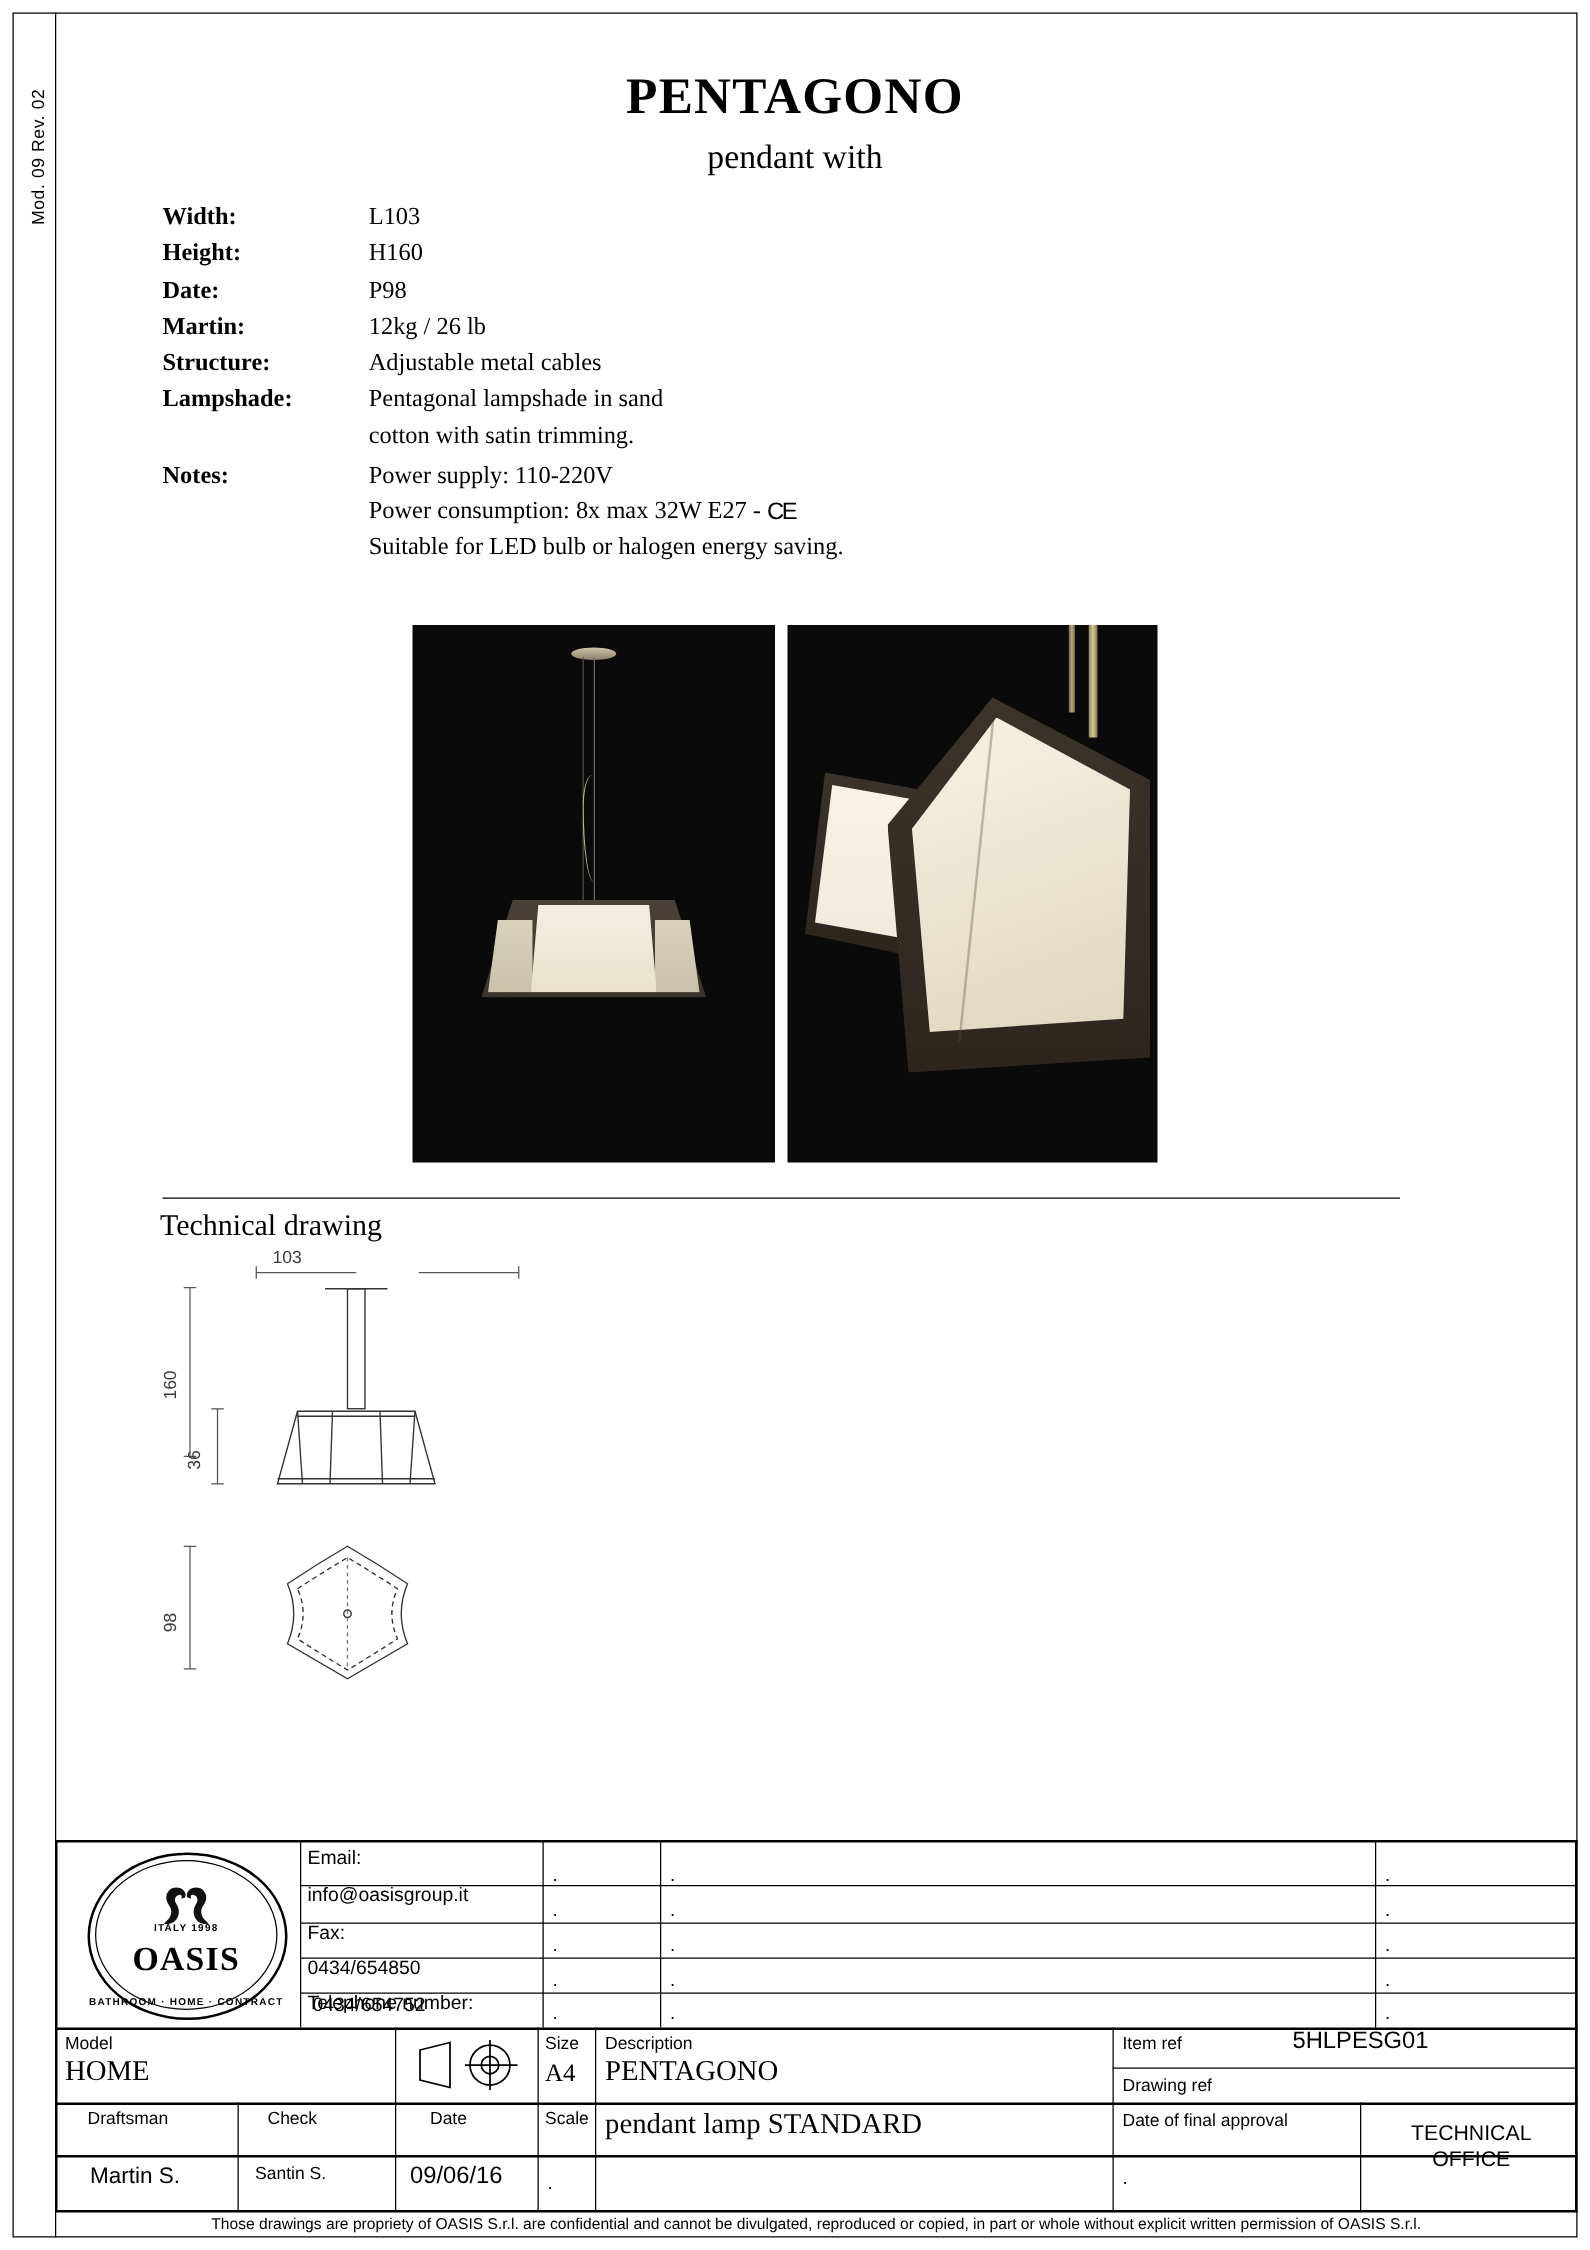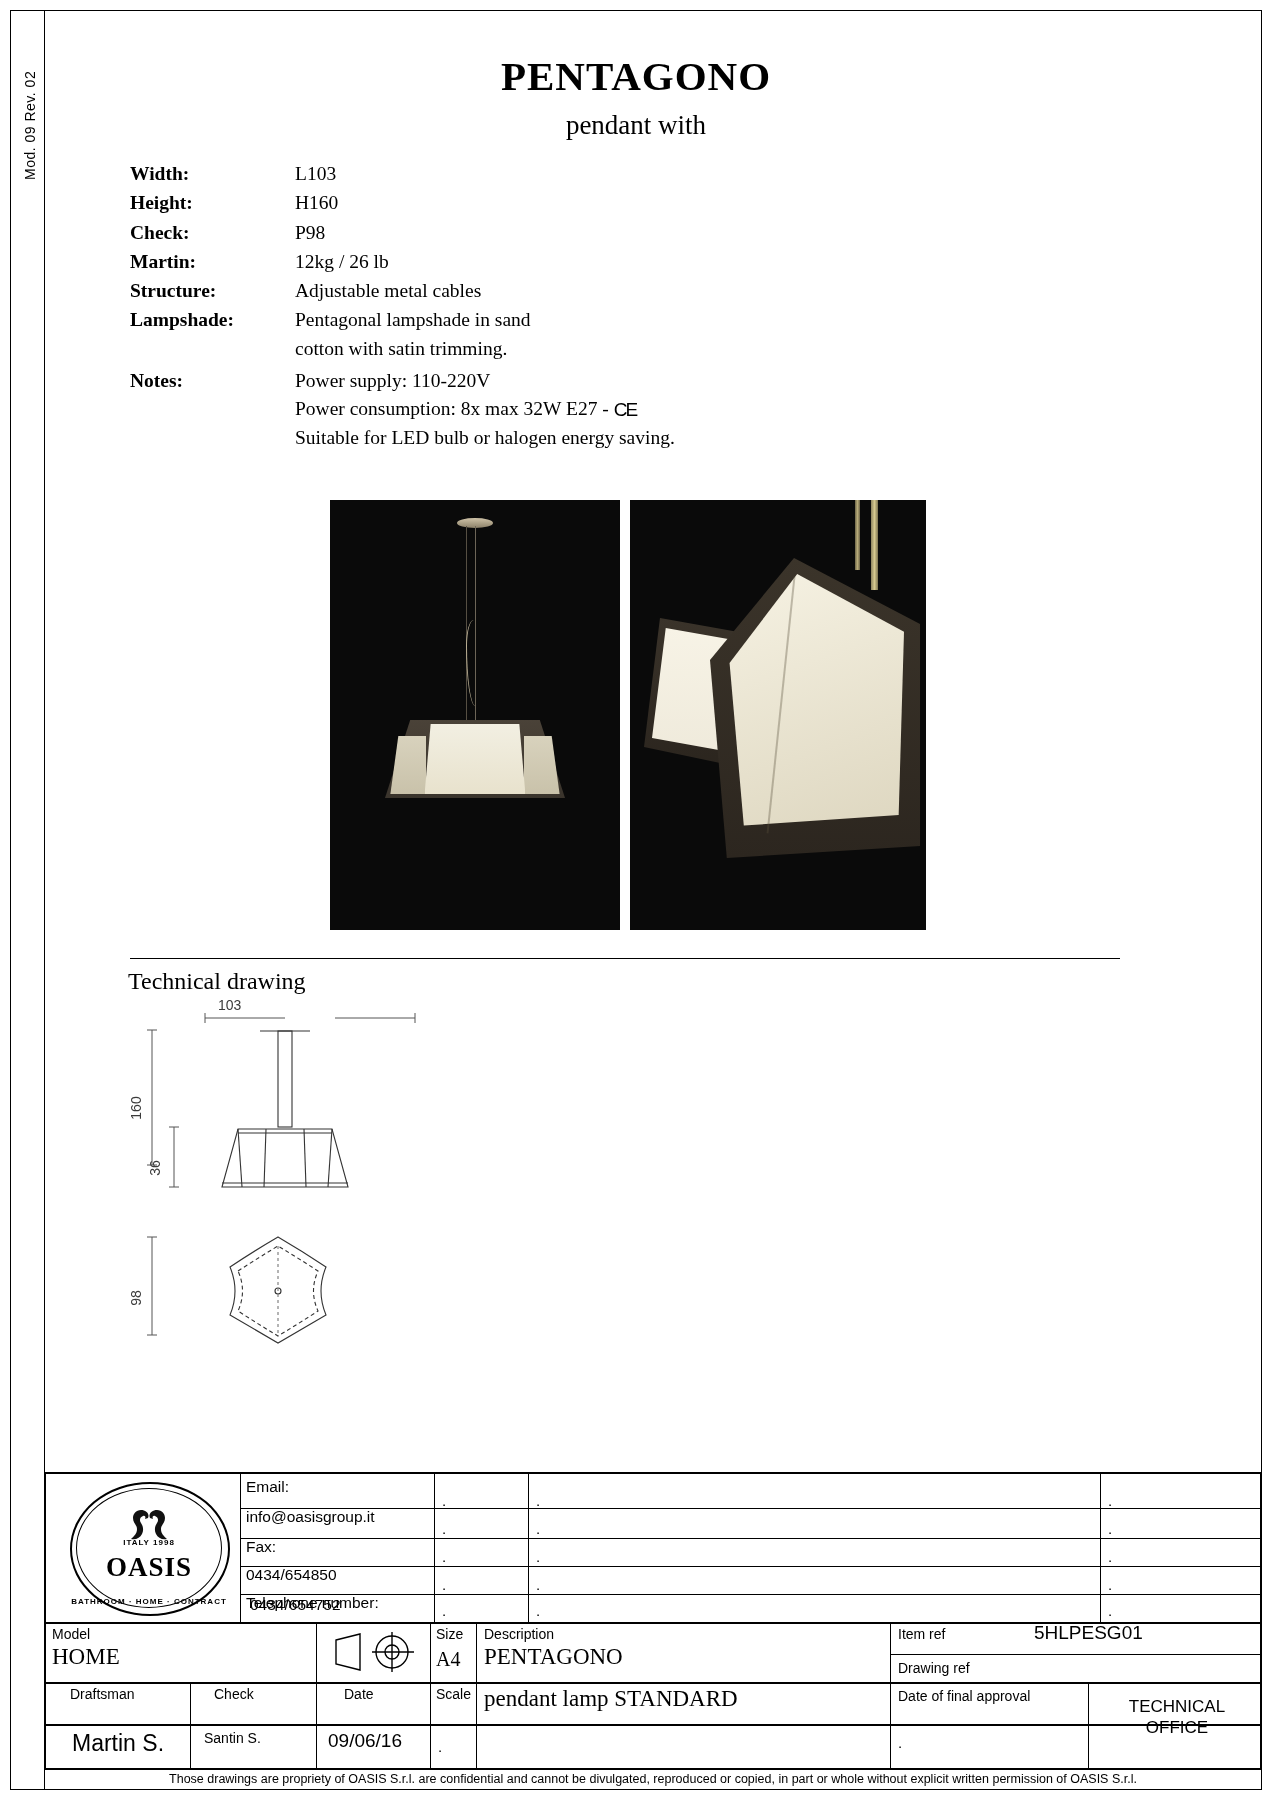--- a/index.html
+++ b/index.html
@@ -89,21 +89,21 @@
   <div class="specs">
     <div class="spec-row">
         <div class="spec-key">Width:</div>
         <div class="spec-val">L103</div>
       </div>
     <div class="spec-row">
         <div class="spec-key">Height:</div>
         <div class="spec-val">H160</div>
       </div>
     <div class="spec-row">
-        <div class="spec-key">Check:</div>
+        <div class="spec-key">Date:</div>
         <div class="spec-val">P98</div>
       </div>
     <div class="spec-row">
         <div class="spec-key">Martin:</div>
         <div class="spec-val">12kg / 26 lb</div>
       </div>
     <div class="spec-row">
         <div class="spec-key">Structure:</div>
         <div class="spec-val">Adjustable metal cables</div>
       </div>
@@ -304,20 +304,20 @@
     <div style="position:absolute;left:1052px;top:224px;width:162px;text-align:center;font-size:17px;line-height:1.25;">
       <div>TECHNICAL</div>
       <div>OFFICE</div>
     </div>
 
     <div class="mlabel" style="left:26px;top:214px;">Draftsman</div>
     <div class="mlabel" style="left:170px;top:214px;">Check</div>
     <div class="mlabel" style="left:300px;top:214px;">Date</div>
     <div class="mlabel" style="left:392px;top:214px;">Scale</div>
 
-    <div style="position:absolute;left:28px;top:258px;font-size:23px;">Martin S.</div>
+    <div style="position:absolute;left:28px;top:258px;font-size:18px;">Martin S.</div>
     <div style="position:absolute;left:160px;top:258px;font-size:14px;">Santin S.</div>
     <div style="position:absolute;left:284px;top:258px;font-size:19px;">09/06/16</div>
     <div class="dotcell" style="left:394px;top:266px;">.</div>
 
     <div class="footer">Those drawings are propriety of OASIS S.r.l. are confidential and cannot be divulgated, reproduced or copied, in part or whole without explicit written permission of OASIS S.r.l.</div>
   </div>
 </div>
 
 </body></html>

